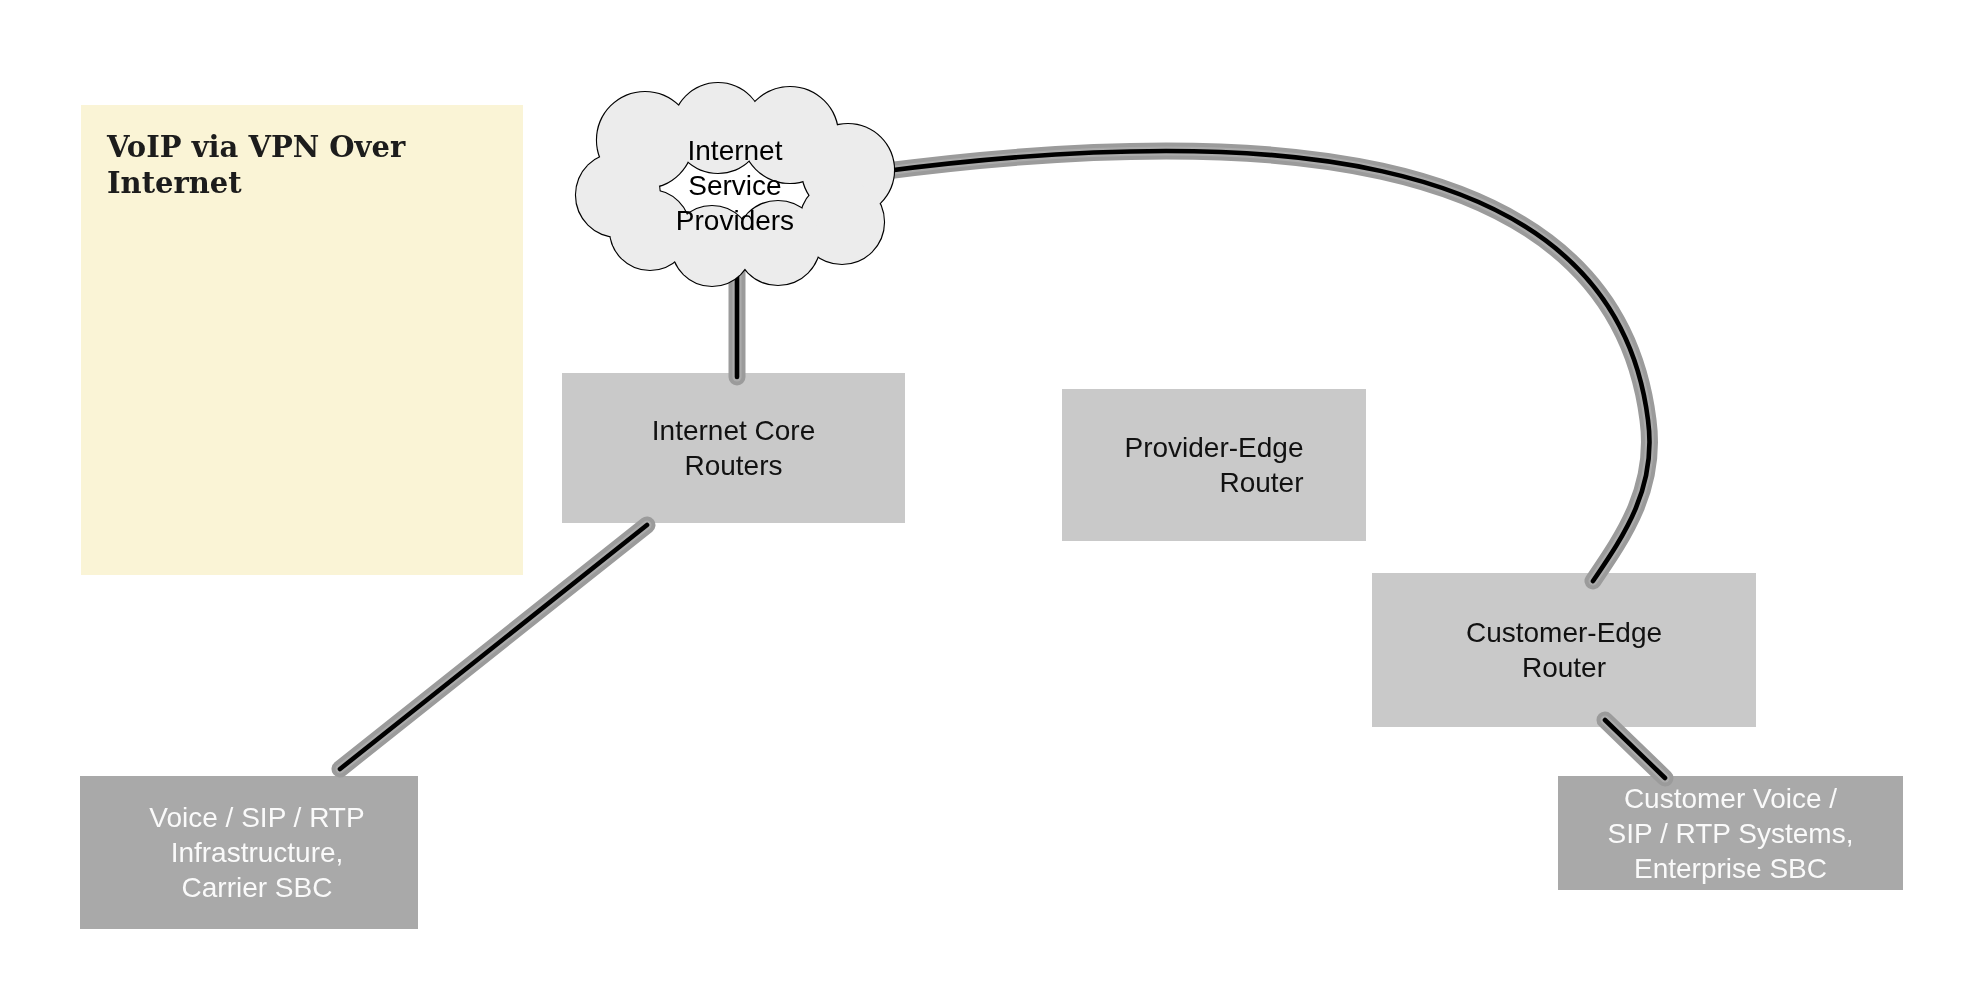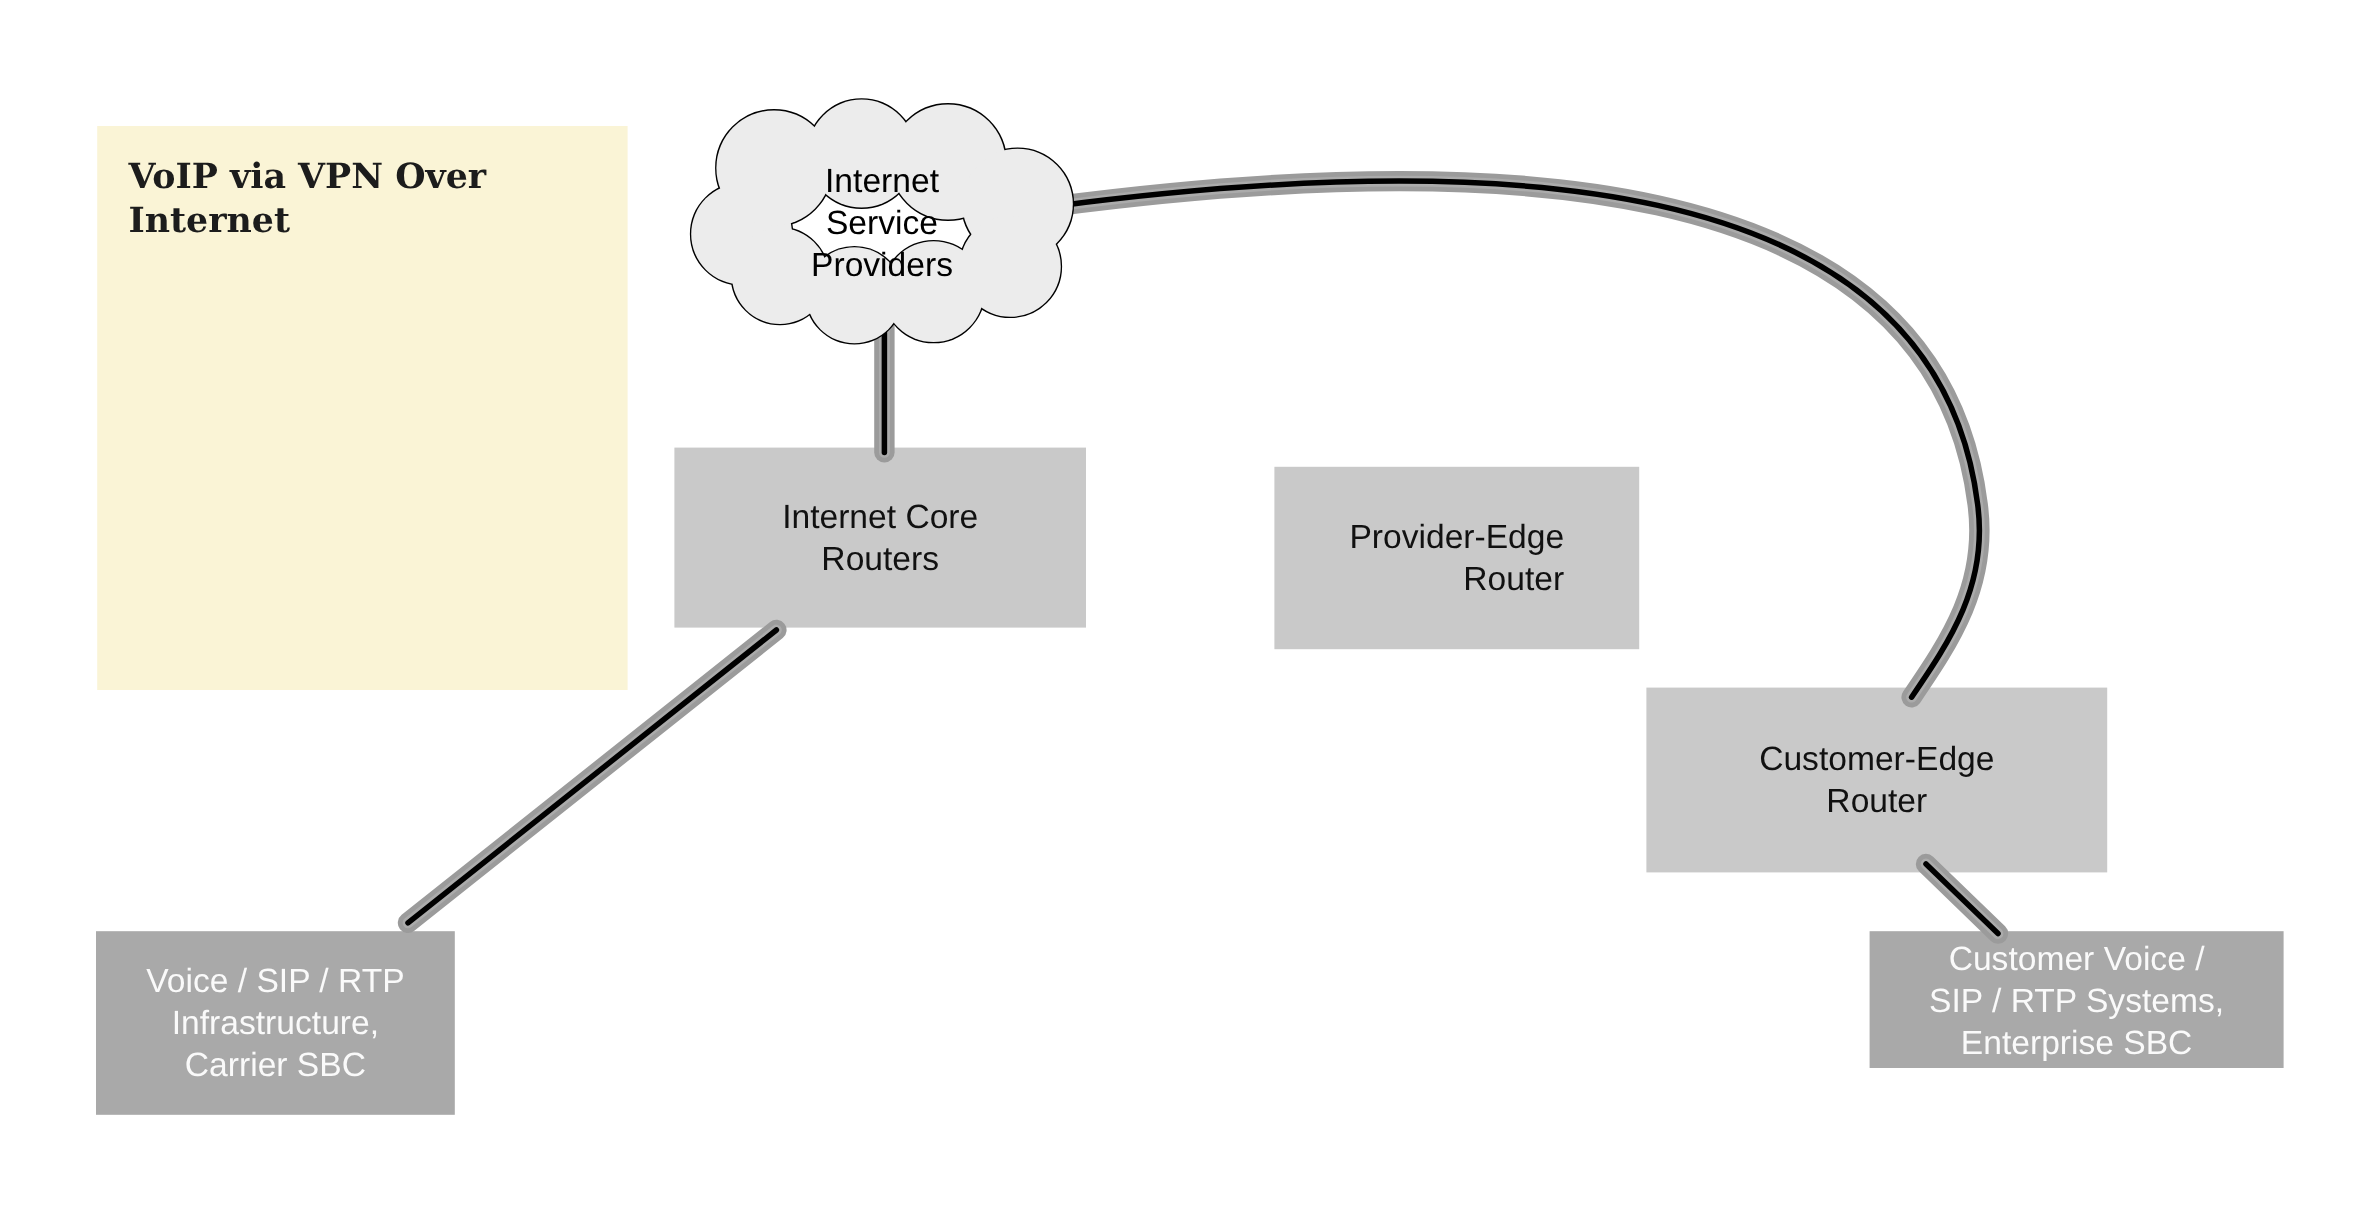--- a/index.html
+++ b/index.html
@@ -44,21 +44,21 @@
   .node{
     position:absolute;display:flex;align-items:center;justify-content:center;
     text-align:center;font-size:28px;line-height:35px;
     white-space:pre-line;z-index:1;
   }
   .node.light{background:var(--node-light-bg);color:var(--node-light-text);}
   .node.dark{background:var(--node-dark-bg);color:var(--node-dark-text);}
   .node-core{left:562px;top:373px;width:343px;height:150px;}
   .node-pe{left:1062px;top:389px;width:304px;height:152px;text-align:right;}
   .node-ce{left:1372px;top:573px;width:384px;height:154px;}
-  .node-carrier{left:80px;top:776px;width:299px;height:153px;}
+  .node-carrier{left:80px;top:776px;width:322px;height:153px;padding-left:16px;}
   .node-customer{left:1558px;top:776px;width:345px;height:114px;}
   
   svg.wires{
     position:absolute;left:0;top:0;z-index:2;pointer-events:none;
   }
   .cable-outer{fill:none;stroke:var(--cable-outer);stroke-width:17;stroke-linecap:round;}
   .cable-mid{fill:none;stroke:var(--cable-highlight);stroke-width:9;stroke-linecap:round;}
   .cable-core{fill:none;stroke:var(--cable-core);stroke-width:4.6;stroke-linecap:round;}
   .cloud-outline circle{fill:var(--cloud-fill);stroke:var(--cloud-stroke);stroke-width:2.2;}
   .cloud-fill circle{fill:var(--cloud-fill);stroke:none;}

